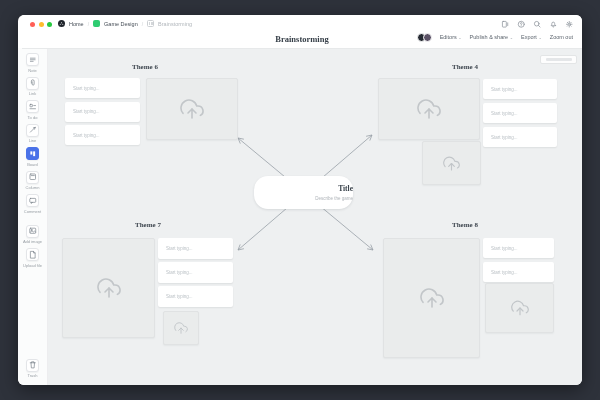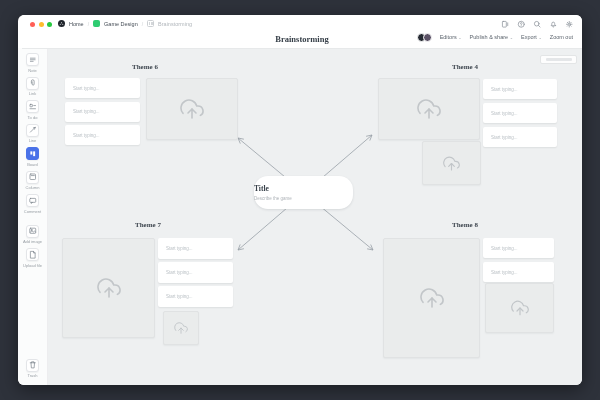--- a/index.html
+++ b/index.html
@@ -62,21 +62,21 @@
   .note{position:absolute;background:#fff;border-radius:2px;
     box-shadow:0 1px 1.5px rgba(40,50,60,.09);display:flex;align-items:center;z-index:2;}
   .note span{font-size:4.5px;color:#b9bfc4;padding-left:8px;}
   .ph{position:absolute;background:#eaecec;border:1px solid #e0e2e3;border-radius:2px;
     box-sizing:border-box;display:flex;align-items:center;justify-content:center;
     box-shadow:0 1px 1.5px rgba(40,50,60,.05);z-index:2;}
   .ph svg{stroke:#c2c6c9;fill:none;stroke-width:1.6;stroke-linecap:round;stroke-linejoin:round;}
   .arrows{position:absolute;left:182px;top:82px;width:150px;height:125px;z-index:1;}
   .arrows *{stroke:#98a0a7;stroke-width:0.8;fill:none;}
   .center-card{position:absolute;left:206px;top:128px;width:99px;height:33px;background:#fff;
-    border-radius:14px;box-shadow:0 1px 2.5px rgba(40,50,60,.12);text-align:left;z-index:3;}
+    border-radius:14px;box-shadow:0 1px 2.5px rgba(40,50,60,.12);text-align:right;z-index:3;}
   .center-card .t{font-family:"Liberation Serif",serif;font-weight:700;font-size:7.5px;
     color:#39424b;margin-top:8px;}
   .center-card .s{font-size:4.5px;color:#aeb3b8;margin-top:3px;}
   .minimap{position:absolute;left:492px;top:7px;width:37px;height:9px;background:#fdfdfd;
     border:1px solid #e3e5e6;border-radius:2px;box-sizing:border-box;z-index:2;
     display:flex;align-items:center;justify-content:center;}
   .minimap i{display:block;width:26px;height:3px;background:#e4e6e8;border-radius:1px;}
 </style>
 </head>
 <body>

